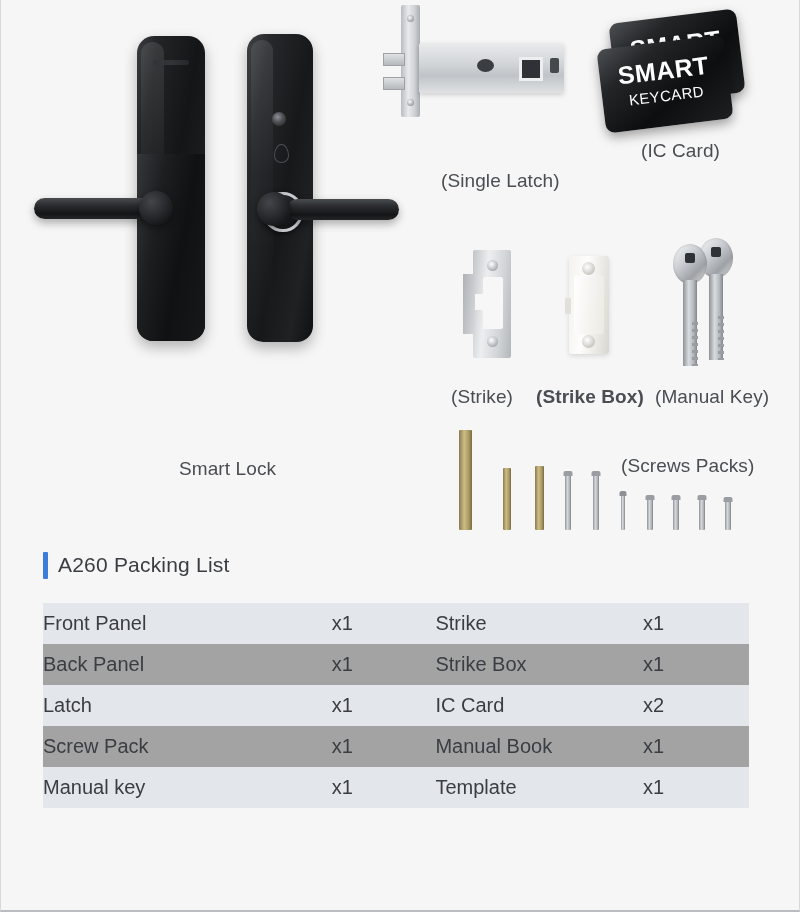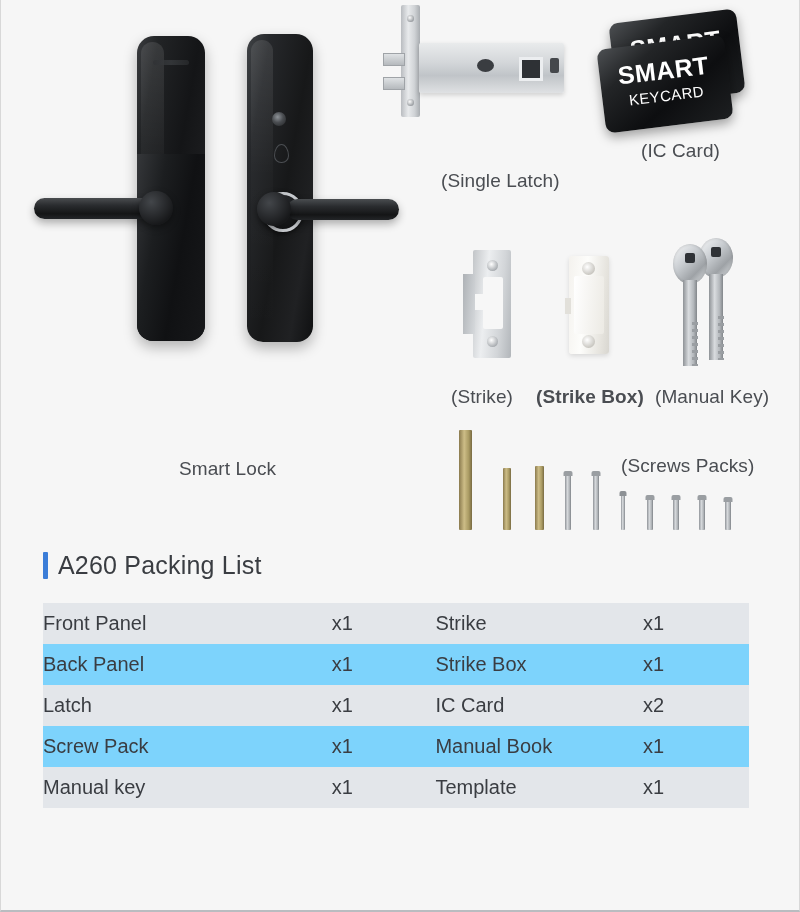--- a/index.html
+++ b/index.html
@@ -255,31 +255,31 @@
 
   #list-title-row {
     display:flex; align-items:center;
     margin: 0 0 0 42px;
     height: 40px;
   }
   #title-accent {
     width: 5px; height: 27px; background:#3b7dd8; margin-right: 10px; border-radius:1px;
   }
   #list-title {
-    font-size: 25px; color:#3a3d42; letter-spacing:.2px;
+    font-size: 21px; color:#3a3d42; letter-spacing:.2px;
   }
 
   #packing-table {
     margin: 18px 0 0 42px;
     width: 706px;
     border-collapse: collapse;
   }
   #packing-table tr { height: 41px; }
   #packing-table tr.odd  { background:#e3e6ea; }
-  #packing-table tr.even { background:#7dd3fc; }
+  #packing-table tr.even { background:#a3a3a3; }
   #packing-table td {
     color:#3a3d42;
     font-size: 20px;
     padding: 0;
     vertical-align: middle;
     white-space: nowrap;
   }
   td.c-name1 { width: 278px; padding-left: 26px; margin-left: 36px; }
   td.c-qty1  { width: 100px; }
   td.c-name2 { width: 200px; }

